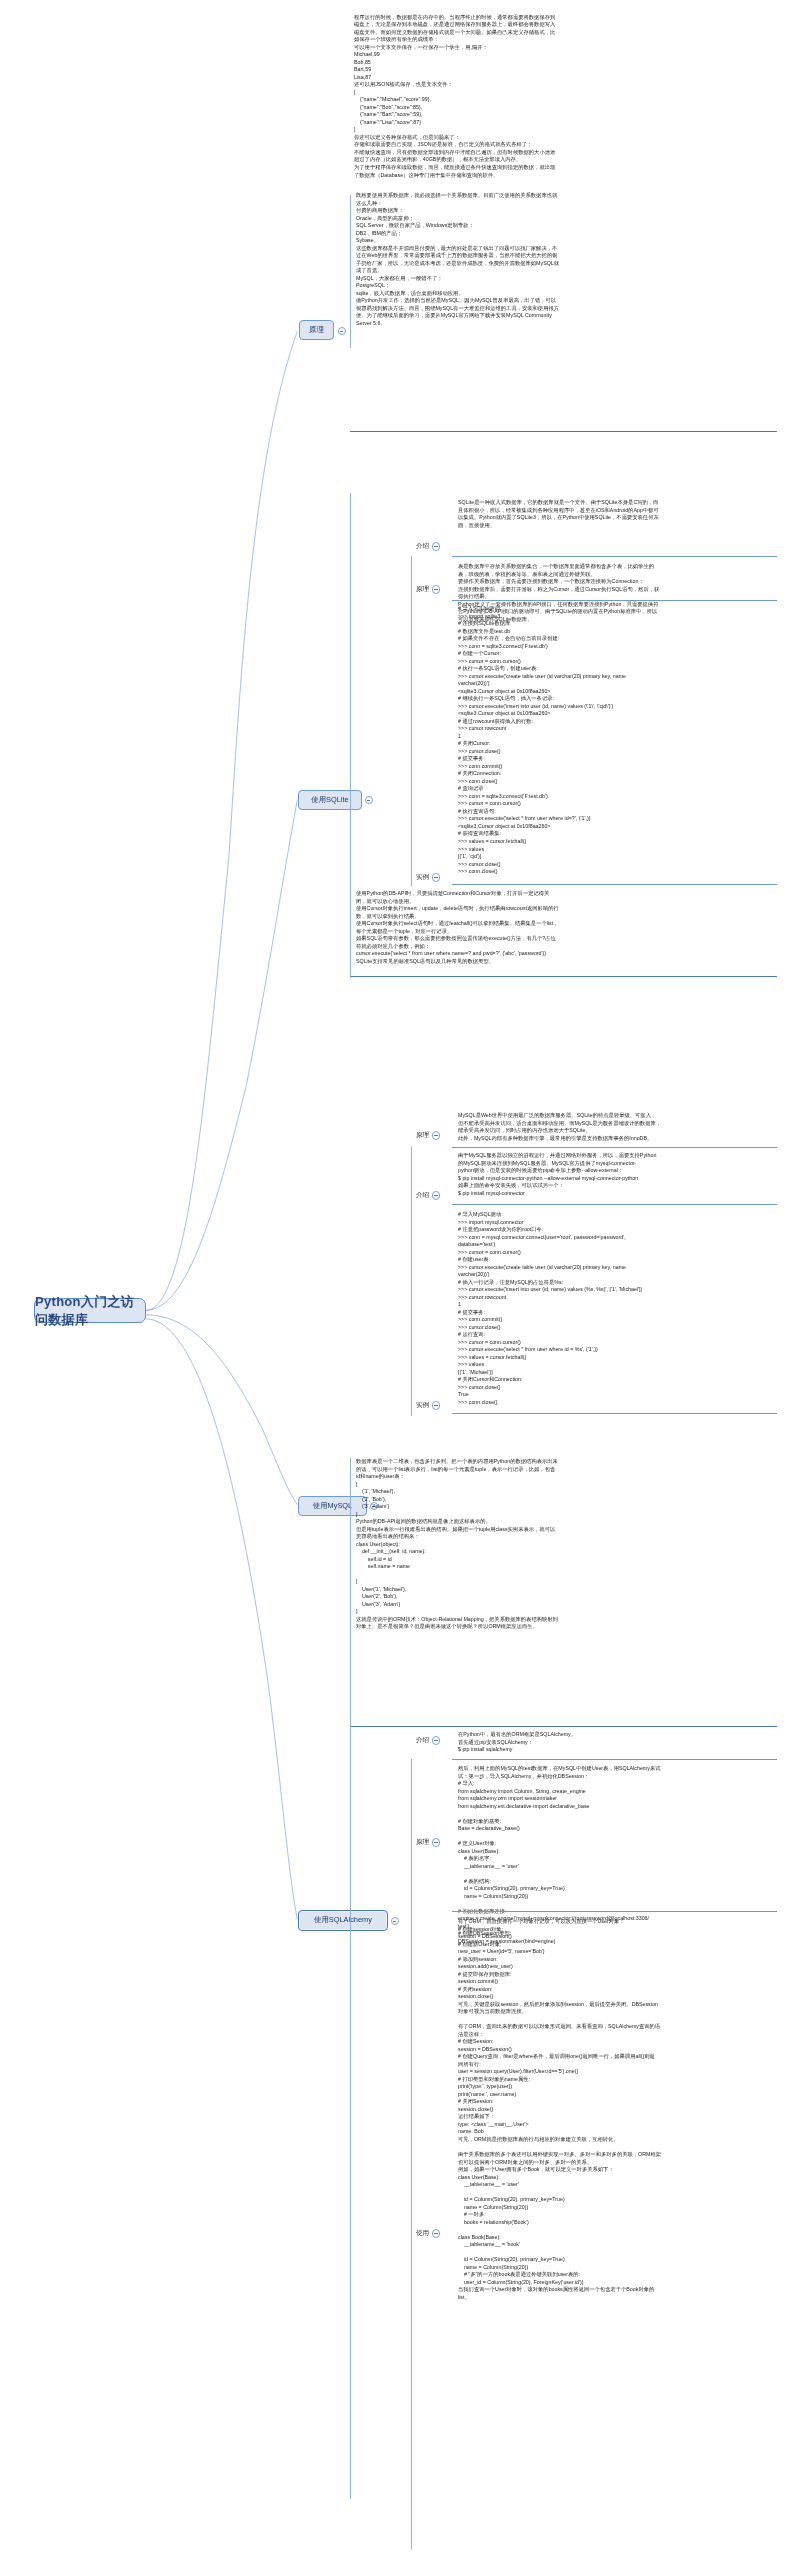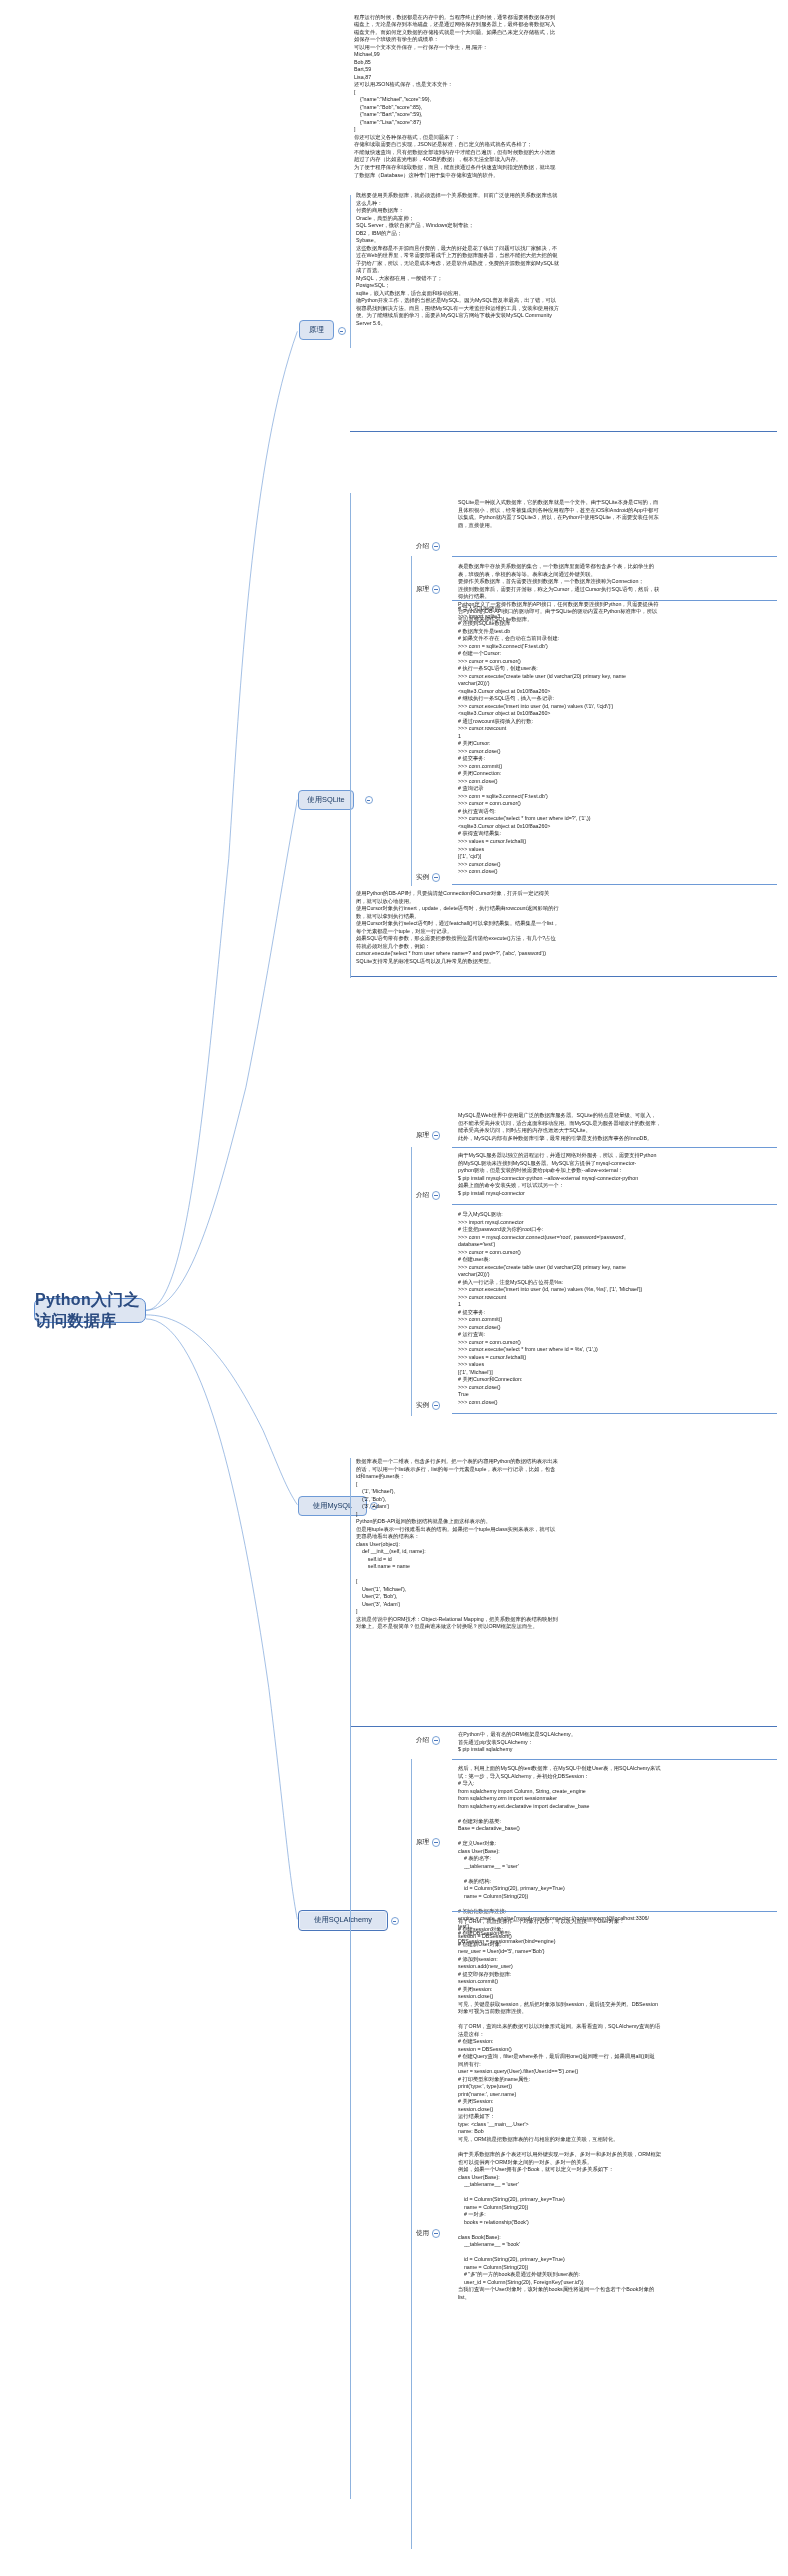--- a/index.html
+++ b/index.html
@@ -5,21 +5,21 @@
   html,body{margin:0;padding:0;background:#ffffff;}
   body{font-family:"Liberation Sans","DejaVu Sans",sans-serif;color:#111;}
   #canvas{position:relative;width:788px;height:2576px;overflow:hidden;background:#fff;}
   #edges{position:absolute;left:0;top:0;width:788px;height:2576px;pointer-events:none;}
 
   .node{position:absolute;box-sizing:border-box;}
 
   
   .root{
     background:#dde5f2;border:1.7px solid #5b8bd0;border-radius:6.9px;
-    color:#2b4b80;font-weight:bold;font-size:16px;
+    color:#2b4b80;font-weight:bold;font-size:13px;
     display:flex;align-items:center;justify-content:center;
     letter-spacing:0.3px;
   }
   
   .branch{
     background:#dde5f2;border:1.1px solid #6e9ad6;border-radius:4px;
     color:#1b3a63;font-size:7.4px;
     display:flex;align-items:center;justify-content:center;white-space:nowrap;
   }
   .branch.thick{border:1.7px double #4a76bb;box-shadow:inset 0 0 0 0.6px #fff;}
@@ -109,21 +109,21 @@
 成了首选。
 MySQL，大家都在用，一般错不了；
 PostgreSQL；
 sqlite，嵌入式数据库，适合桌面和移动应用。
 做Python开发工作，选择的当然还是MySQL。因为MySQL普及率最高，出了错，可以
 很容易找到解决方法。而且，围绕MySQL有一大堆监控和运维的工具，安装和使用很方
 便。为了能继续后面的学习，需要从MySQL官方网站下载并安装MySQL Community
 Server 5.6。</div>
   <div class="rule" style="left:350px;top:431px;width:427px;"></div>
 
-  <div class="node branch" style="left:298px;top:790px;width:56px;height:19.5px;">
+  <div class="node branch" style="left:298px;top:790px;width:64px;height:19.5px;">
     <span>使用SQLite</span>
   </div>
   <span class="collapse" style="position:absolute;left:365px;top:796px;"></span>
 
   <div class="sublabel" style="position:absolute;left:416px;top:542px;">
     <span>介绍</span>
     <span class="collapse"></span>
   </div>
   <div class="leaf" style="left:458px;top:499px;width:318px;">SQLite是一种嵌入式数据库，它的数据库就是一个文件。由于SQLite本身是C写的，而
 且体积很小，所以，经常被集成到各种应用程序中，甚至在iOS和Android的App中都可

